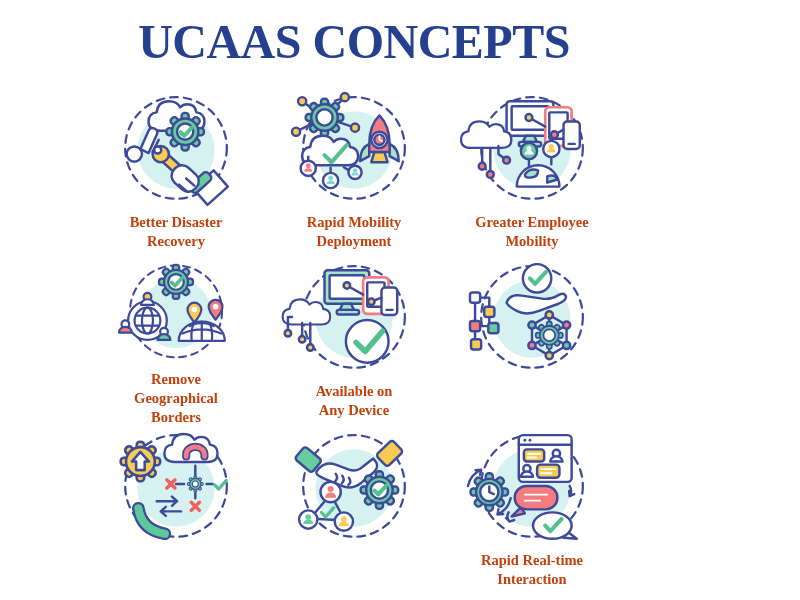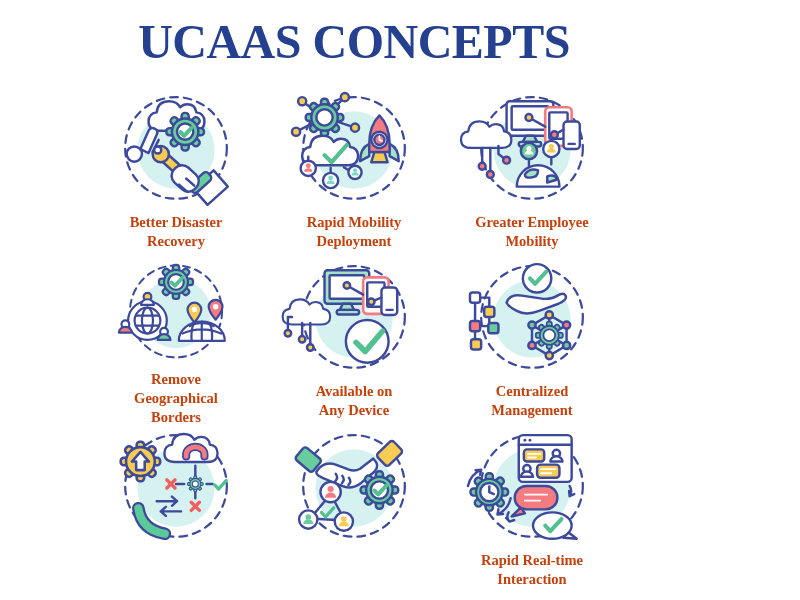--- a/index.html
+++ b/index.html
@@ -281,22 +281,20 @@
               <circle class="ow" r="8"></circle>
           </g>
           <circle class="oy" cx="92" cy="56" r="3.6"></circle>
             <circle class="or" cx="109" cy="66" r="3.6"></circle>
           <circle class="og" cx="109" cy="86" r="3.6"></circle>
             <circle class="oy" cx="92" cy="96" r="3.6"></circle>
           <circle class="or" cx="75" cy="86" r="3.6"></circle>
             <circle class="og" cx="75" cy="66" r="3.6"></circle>
         </g>
       </svg>
-      <div class="label">Centralized
-Management</div>
     </div>
 
     <div class="tile">
       <svg width="154" height="122" viewBox="0 0 150 120">
         <circle class="dash" cx="75" cy="58" r="50"></circle>
         <circle class="fc" cx="75" cy="60" r="38"></circle>
         <g transform="translate(40,34) scale(1.05)">
           <rect class="oy" x="-3.5" y="-18.5" width="7" height="37" rx="3"></rect>
           <rect class="oy" x="-3.5" y="-18.5" width="7" height="37" rx="3" transform="rotate(45)"></rect>
           <rect class="oy" x="-3.5" y="-18.5" width="7" height="37" rx="3" transform="rotate(90)"></rect>

